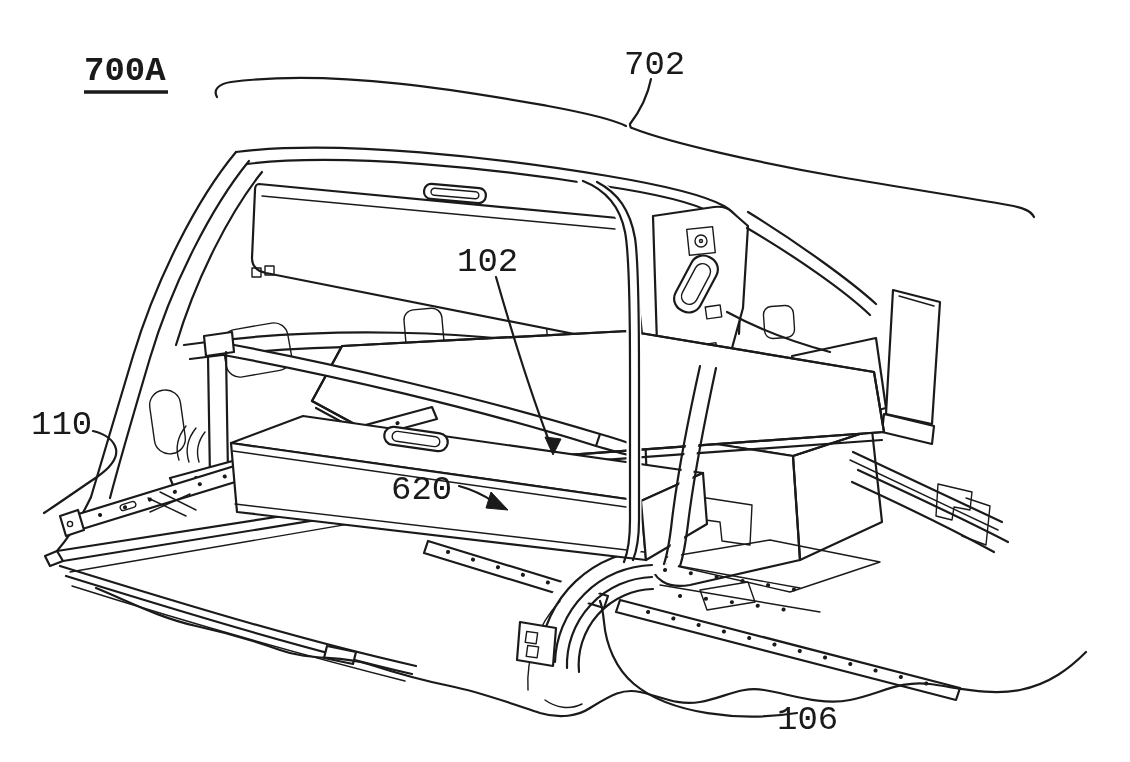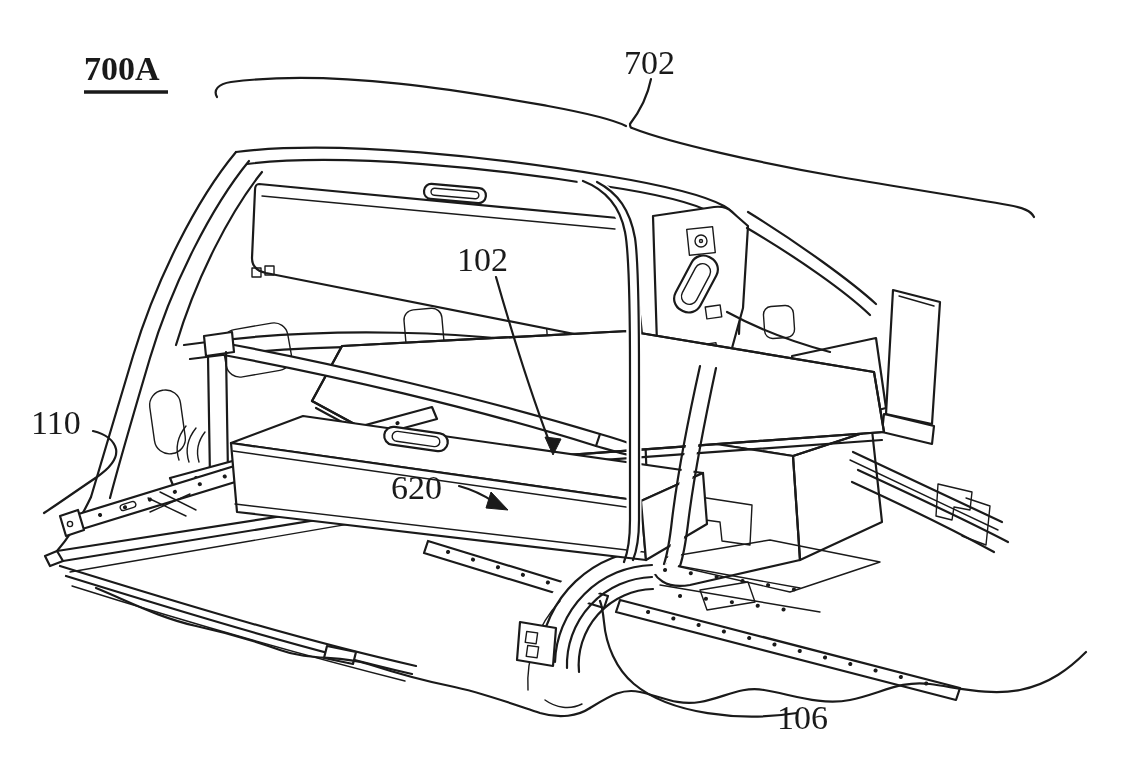--- a/index.html
+++ b/index.html
@@ -1,17 +1,17 @@
 <!DOCTYPE html>
 <html><head>
 <meta charset="utf-8">
 <style>
   html,body{margin:0;padding:0;background:#fff;}
   #canvas{position:relative;width:1130px;height:762px;background:#0ea5e9;overflow:hidden;
-          font-family:Liberation Serif, serif;}
+          font-family:Liberation Mono, monospace;}
   svg{position:absolute;left:0;top:0;}
   .ln{fill:none;stroke-width:2.2;stroke-linecap:round;stroke-linejoin:round;}
   .thin{fill:none;stroke-width:1.4;stroke-linecap:round;stroke-linejoin:round;}
   .pw{fill:#ffffff;stroke-width:2.2;stroke-linecap:round;stroke-linejoin:round;}
   .casing{fill:none;stroke:#ffffff;stroke-linecap:round;stroke-linejoin:round;}
   .dotline{fill:none;stroke-width:4;stroke-linecap:round;stroke-dasharray:0.1 26;}
   .reflabel{font-size:34px;font-weight:400;}
   .figlabel{font-size:34px;font-weight:700;}
 </style>
 </head>

